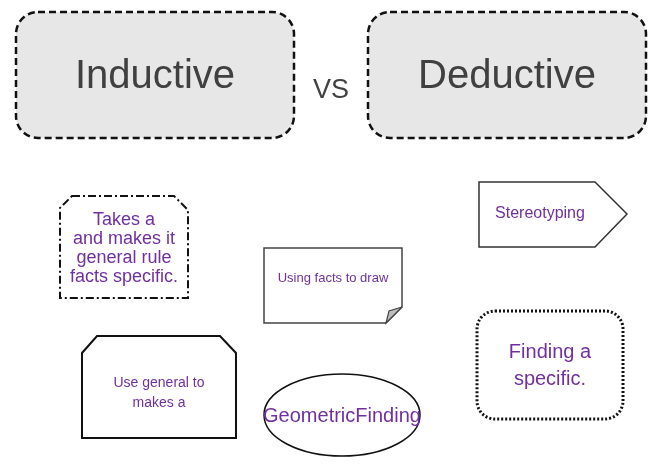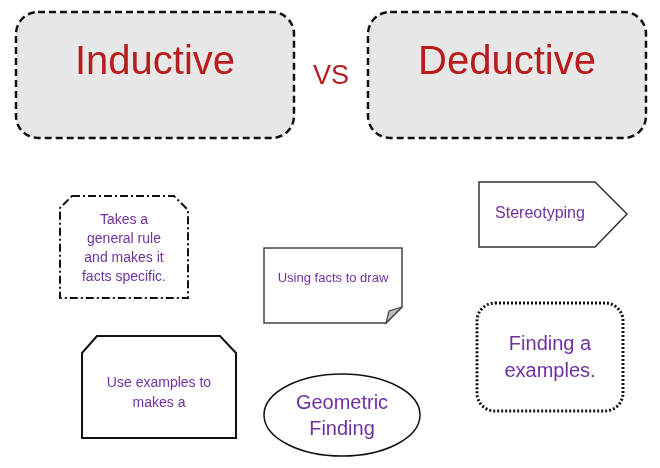--- a/index.html
+++ b/index.html
@@ -1,20 +1,20 @@
 <!DOCTYPE html>
 <html><head>
 <meta charset="utf-8">
 <style>
   html, body { margin: 0; padding: 0; background: #ffffff; }
   body { width: 660px; height: 468px; position: relative; overflow: hidden; font-family: "Liberation Sans", sans-serif; }
   .abs { position: absolute; }
   svg.shape { position: absolute; left: 0; top: 0; overflow: visible; }
   .label { position: absolute; display: flex; align-items: center; justify-content: center; text-align: center; }
-  .title-text { color: #b91c1c; font-size: 40px; }
+  .title-text { color: #404040; font-size: 40px; margin-top: 14px; }
   .purple { color: #7030a0; }
 </style>
 </head>
 <body>
 
 <div class="abs" style="left:14px;top:10px;width:282px;height:130px;">
   <svg class="shape" width="282" height="130">
     <rect x="2" y="2" width="278" height="126" rx="22" ry="22" fill="#e7e7e7" stroke="#111" stroke-width="2.5" stroke-dasharray="7,4"></rect>
   </svg>
   <div class="label title-text" style="left:0;top:20px;width:282px;height:60px;">Inductive</div>
@@ -26,24 +26,24 @@
   <svg class="shape" width="282" height="130">
     <rect x="2" y="2" width="278" height="126" rx="22" ry="22" fill="#e7e7e7" stroke="#111" stroke-width="2.5" stroke-dasharray="7,4"></rect>
   </svg>
   <div class="label title-text" style="left:0;top:20px;width:282px;height:60px;text-align:center;">Deductive</div>
 </div>
 
 <div class="abs" style="left:58px;top:194px;width:132px;height:106px;">
   <svg class="shape" width="132" height="106">
     <path d="M14,2 L116,2 L130,16 L130,104 L2,104 L2,14 Z" fill="#fff" stroke="#111" stroke-width="2" stroke-dasharray="8,3,2,3"></path>
   </svg>
-  <div class="label purple" style="left:0;top:8px;width:132px;height:92px;flex-direction:column;font-size:14px;line-height:19px;">
+  <div class="label purple" style="left:0;top:8px;width:132px;height:92px;flex-direction:column;font-size:18px;line-height:19px;">
     <span>Takes a</span>
+    <span>and makes it</span>
     <span>general rule</span>
-    <span>and makes it</span>
     <span>facts specific.</span>
   </div>
 </div>
 
 <div class="abs" style="left:263px;top:247px;width:140px;height:77px;">
   <svg class="shape" width="140" height="77">
     <path d="M1,1 L139,1 L139,60 L123,76 L1,76 Z" fill="#fff" stroke="#444" stroke-width="1.5"></path>
     <path d="M139,60 L126,64 L123,76 Z" fill="#bdbdbd" stroke="#444" stroke-width="1.2"></path>
   </svg>
   <div class="label purple" style="left:0;top:8px;width:140px;height:46px;flex-direction:column;font-size:13px;line-height:18px;">
@@ -51,41 +51,41 @@
   </div>
 </div>
 
 <div class="abs" style="left:478px;top:181px;width:150px;height:67px;">
   <svg class="shape" width="150" height="67">
     <path d="M1,1 L117,1 L149,33 L117,66 L1,66 Z" fill="#fff" stroke="#333" stroke-width="1.5"></path>
   </svg>
   <div class="label purple" style="left:0;top:0;width:124px;height:64px;font-size:16px;">Stereotyping</div>
 </div>
 
-<div class="abs" style="left:475px;top:301px;width:150px;height:112px;text-decoration:underline;">
+<div class="abs" style="left:475px;top:309px;width:150px;height:112px;text-decoration:underline;">
   <svg class="shape" width="150" height="112">
     <rect x="2" y="2" width="146" height="108" rx="18" ry="18" fill="#fff" stroke="#111" stroke-width="3" stroke-dasharray="2,2"></rect>
   </svg>
   <div class="label purple" style="left:0;top:10px;width:150px;height:92px;flex-direction:column;font-size:20px;line-height:27px;">
     <span>Finding a</span>
-    <span>examples.</span>
+    <span>specific.</span>
   </div>
 </div>
 
 <div class="abs" style="left:80px;top:334px;width:158px;height:106px;">
   <svg class="shape" width="158" height="106">
     <path d="M17,2 L140,2 L156,19 L156,104 L2,104 L2,19 Z" fill="#fff" stroke="#111" stroke-width="2"></path>
   </svg>
   <div class="label purple" style="left:0;top:18px;width:158px;height:80px;flex-direction:column;font-size:14px;line-height:20px;">
-    <span>Use examples to</span>
+    <span>Use general to</span>
     <span>makes a</span>
   </div>
 </div>
 
 <div class="abs" style="left:262px;top:372px;width:160px;height:86px;">
   <svg class="shape" width="160" height="86">
     <ellipse cx="80" cy="43" rx="78" ry="41" fill="#fff" stroke="#111" stroke-width="1.5"></ellipse>
   </svg>
-  <div class="label purple" style="left:0;top:0;width:160px;height:86px;flex-direction:column;font-size:20px;line-height:26px;">
+  <div class="label purple" style="left:0;top:0;width:160px;height:86px;flex-direction:row;font-size:20px;line-height:26px;">
     <span>Geometric</span>
     <span>Finding</span>
   </div>
 </div>
 
 </body></html>

